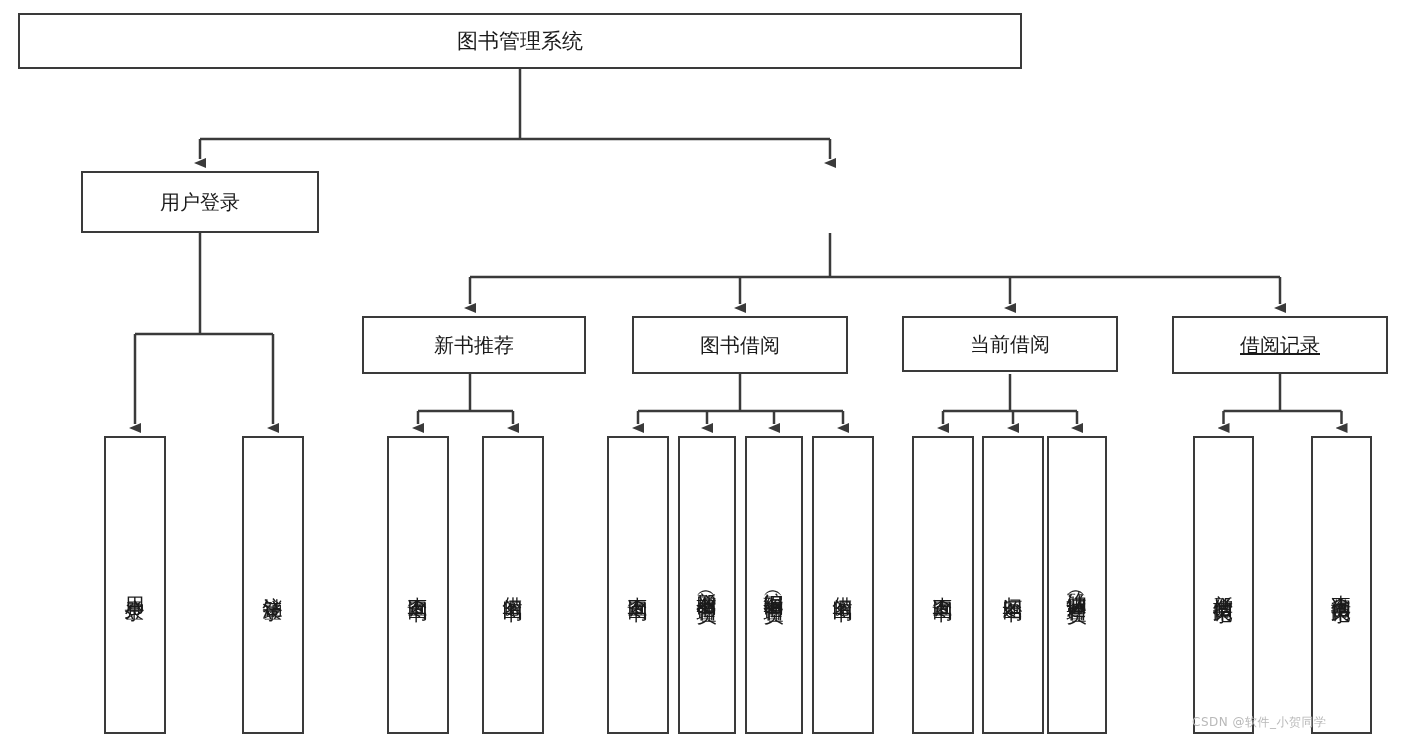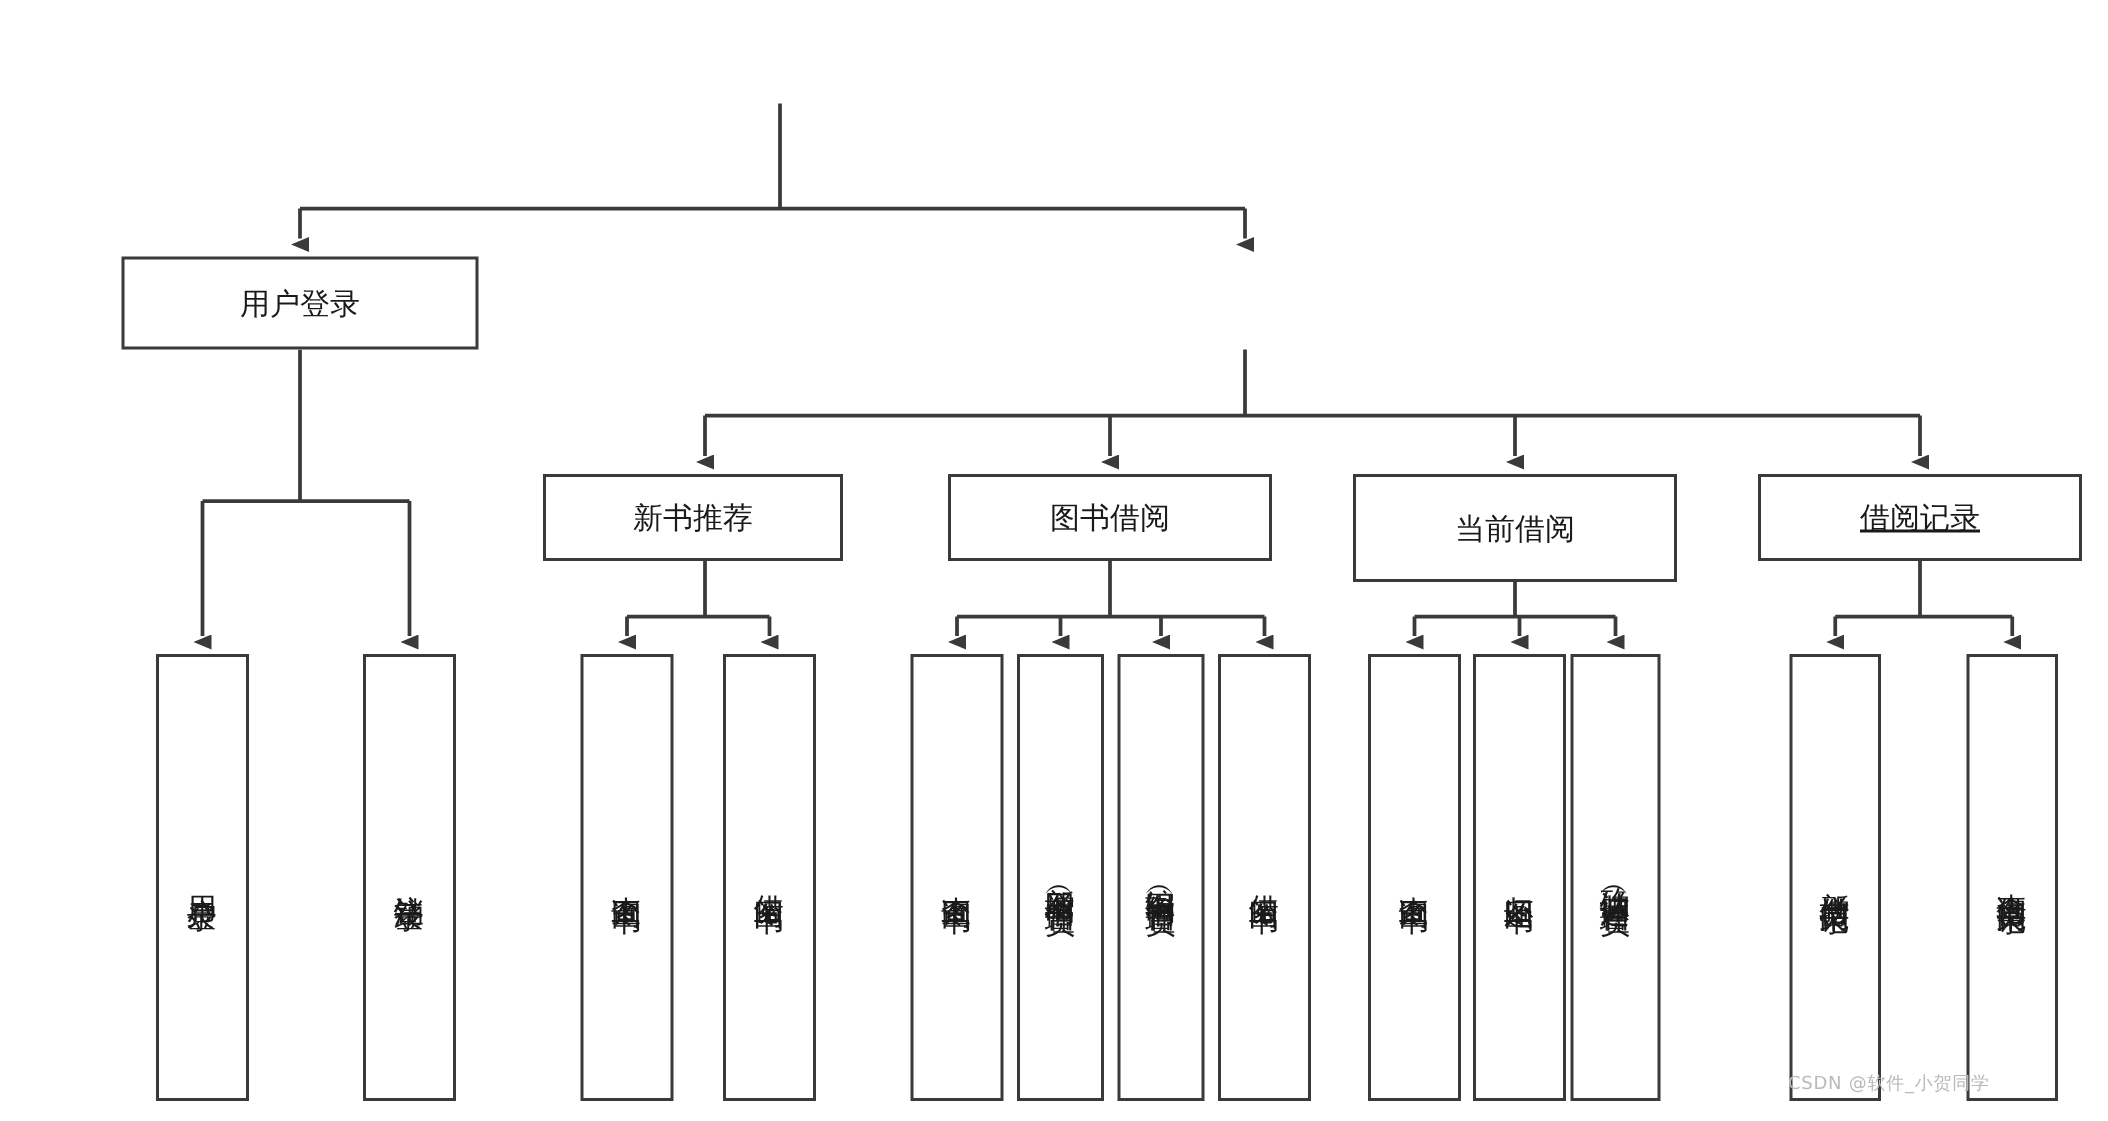--- a/index.html
+++ b/index.html
@@ -104,32 +104,35 @@
         <path d="M943,411 L943,424" marker-end="url(#arrow)"></path>
         <path d="M1013,411 L1013,424" marker-end="url(#arrow)"></path>
         <path d="M1077,411 L1077,424" marker-end="url(#arrow)"></path>
         <path d="M1280,374 L1280,411"></path>
         <path d="M1223.5,411 L1341.5,411"></path>
         <path d="M1223.5,411 L1223.5,424" marker-end="url(#arrow)"></path>
         <path d="M1341.5,411 L1341.5,424" marker-end="url(#arrow)"></path>
       </g>
   </svg>
 
+  <div class="node root" id="node-root" style="left: 18px; top: 13px; width: 1004px; height: 56px;">
+    <span class="lbl">图书管理系统</span>
+  </div>
 
   <div class="node level2" id="node-user-login" style="left: 81px; top: 171px; width: 238px; height: 62px;">
     <span class="lbl">用户登录</span>
   </div>
 
-  <div class="node level3" id="node-new-book-rec" style="left: 362px; top: 316px; width: 200px; height: 58px;">
+  <div class="node level3" id="node-new-book-rec" style="left: 362px; top: 316px; width: 224px; height: 58px;">
     <span class="lbl">新书推荐</span>
   </div>
   <div class="node level3" id="node-book-borrow" style="left: 632px; top: 316px; width: 216px; height: 58px;">
     <span class="lbl">图书借阅</span>
   </div>
-  <div class="node level3" id="node-current-borrow" style="left: 902px; top: 316px; width: 216px; height: 72px;">
+  <div class="node level3" id="node-current-borrow" style="left: 902px; top: 316px; width: 216px; height: 56px;">
     <span class="lbl">当前借阅</span>
   </div>
   <div class="node level3" id="node-borrow-record" style="left: 1172px; top: 316px; width: 216px; height: 58px; text-decoration: underline;">
     <span class="lbl">借阅记录</span>
   </div>
 
   <div class="node leaf" id="node-leaf-user-login" style="left: 104px; top: 436px; width: 62px; height: 298px;">
     <span class="lbl">用户登录</span>
   </div>
   <div class="node leaf" id="node-leaf-user-logout" style="left: 242px; top: 436px; width: 62px; height: 298px;">

